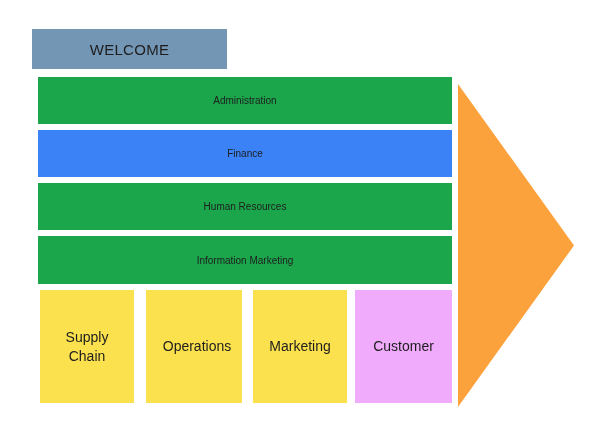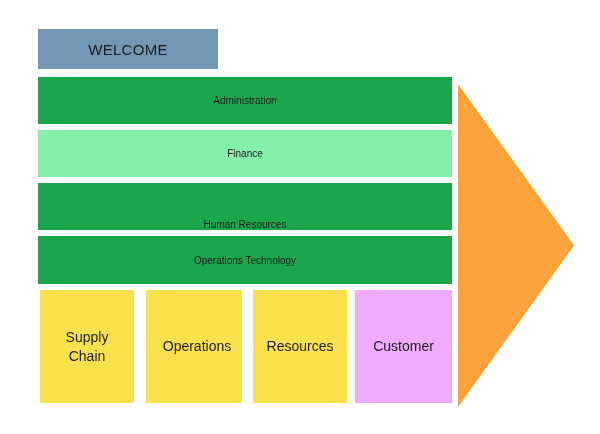--- a/index.html
+++ b/index.html
@@ -24,32 +24,32 @@
     color: #1d1d1d;
     box-sizing: border-box;
   }
   .tab {
     top: 29px;
     height: 40px;
     font-size: 15px;
     letter-spacing: 0.3px;
     cursor: pointer;
   }
-  .tab-welcome { left: 38px; width: 180px; text-align: right; }
+  .tab-welcome { left: 32px; width: 195px; text-align: right; }
   .tab-doc     { left: 226px; width: 225px; }
   .dept {
     left: 38px;
     width: 414px;
     height: 47px;
     font-size: 10px;
     cursor: pointer;
   }
   .dept-0 { top: 77px; }
   .dept-1 { top: 130px; }
-  .dept-2 { top: 183px; align-items: flex-end; }
+  .dept-2 { top: 183px; }
   .dept-3 { top: 236px; height: 48px; }
   .unit {
     top: 290px;
     height: 113px;
     font-size: 14px;
     line-height: 1.35;
     cursor: pointer;
     padding: 0 6px;
   }
   .unit-0 { left: 40px;  width: 94px; }
@@ -72,42 +72,42 @@
 
   <div class="box tab tab-welcome" style="background:#7496B5;" title="WELCOME">
     <span>WELCOME</span>
   </div>
 
 
   <div class="box dept dept-0" style="background:#1CA64C;">
     <span>Administration</span>
   </div>
 
-  <div class="box dept dept-1" style="background:#86efac;">
+  <div class="box dept dept-1" style="background:#3b82f6;">
     <span>Finance</span>
   </div>
 
   <div class="box dept dept-2" style="background:#1CA64C;">
     <span>Human Resources</span>
   </div>
 
   <div class="box dept dept-3" style="background:#1CA64C;">
-    <span>Operations Technology</span>
+    <span>Information Marketing</span>
   </div>
 
   <div class="box unit unit-0" style="background:#FCE14F;">
     <span>Supply Chain</span>
   </div>
 
   <div class="box unit unit-1" style="background:#FCE14F;padding-left:12px;">
     <span>Operations</span>
   </div>
 
   <div class="box unit unit-2" style="background:#FCE14F;">
-    <span>Resources</span>
+    <span>Marketing</span>
   </div>
 
   <div class="box unit unit-3" style="background:#f0abfc;">
     <span>Customer</span>
   </div>
 
   <svg class="arrow-svg" viewBox="0 0 600 434" xmlns="http://www.w3.org/2000/svg">
     <polygon points="458,84 574,245.5 458,407" fill="#FCA23C"></polygon>
   </svg>
 

